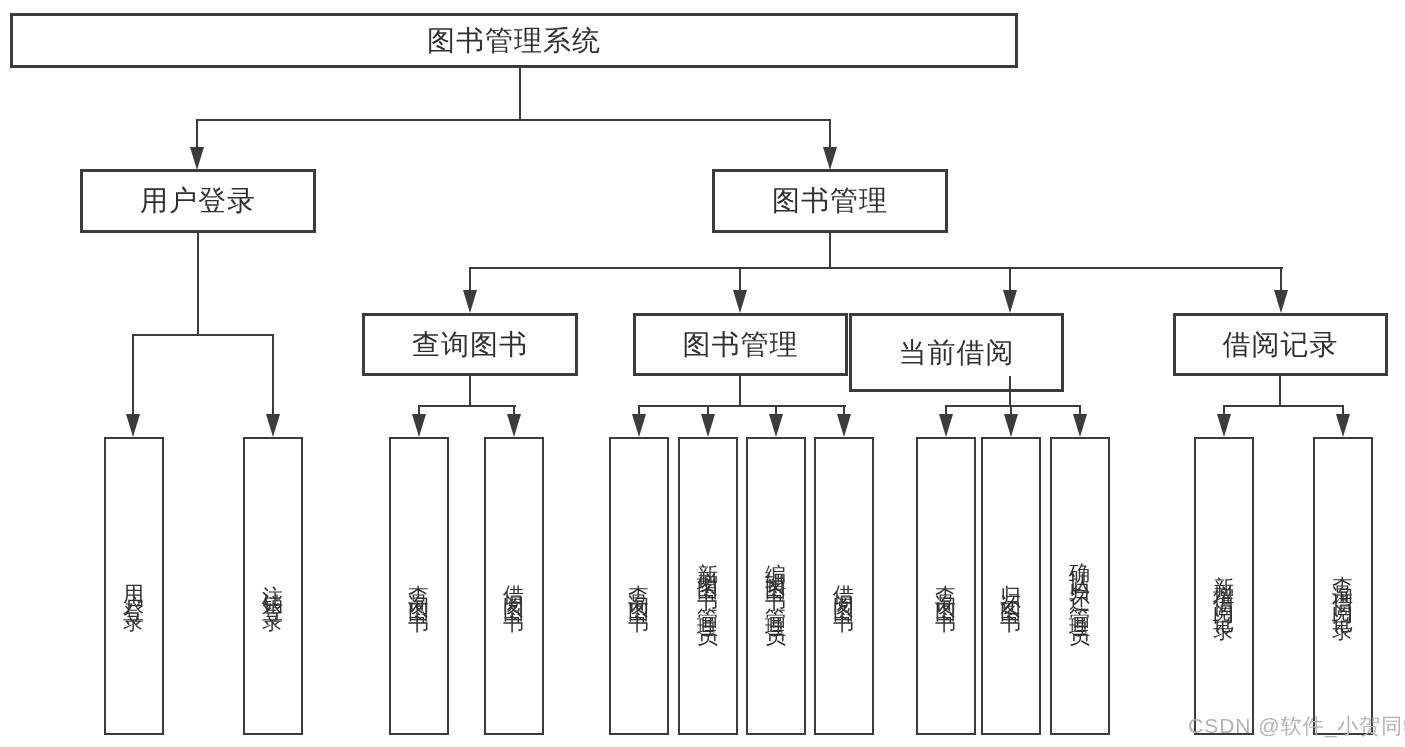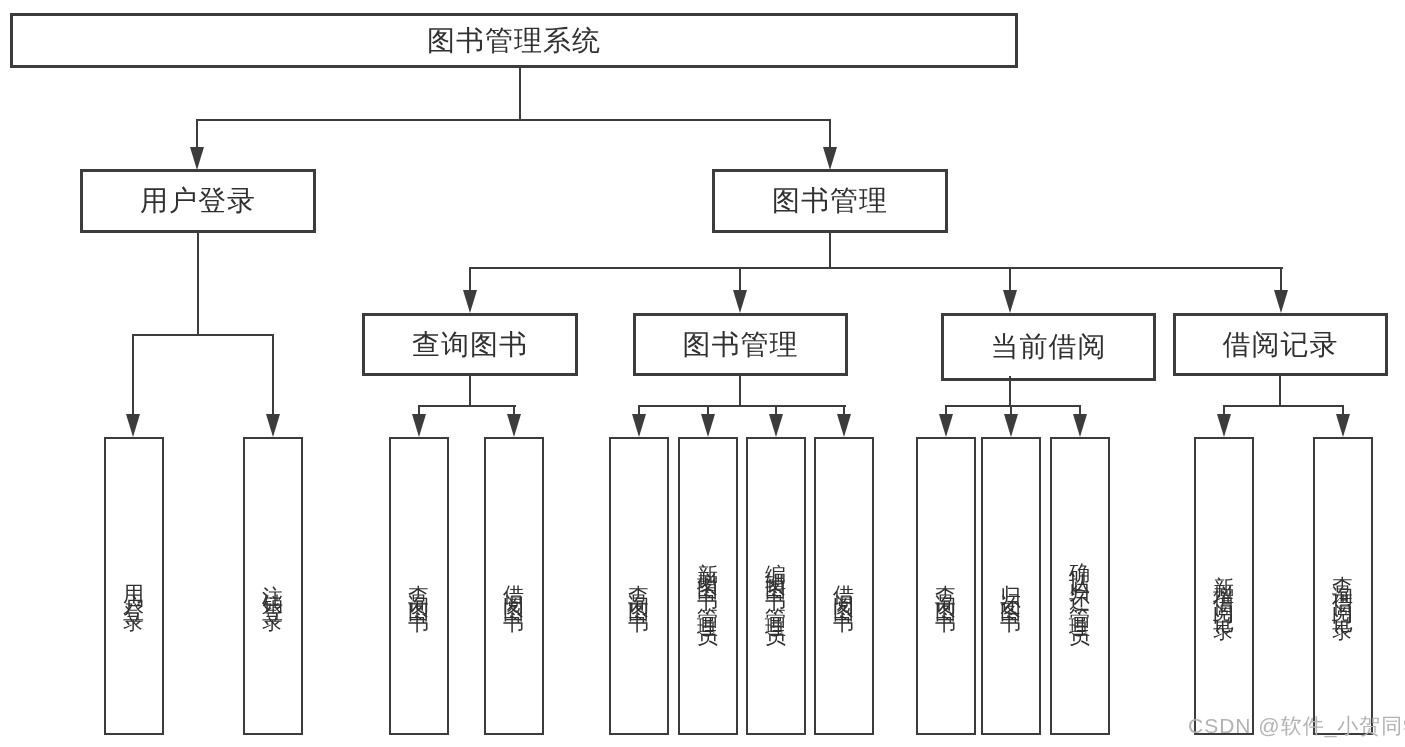--- a/index.html
+++ b/index.html
@@ -95,21 +95,21 @@
   <div class="line" style="left:739px; top:267px; width:2px; height:25px;"></div>
   <div class="line" style="left:1009px; top:267px; width:2px; height:25px;"></div>
   <div class="line" style="left:1280px; top:267px; width:2px; height:25px;"></div>
   <div class="arrowhead" style="left:463px; top:290px;"></div>
   <div class="arrowhead" style="left:733px; top:290px;"></div>
   <div class="arrowhead" style="left:1003px; top:290px;"></div>
   <div class="arrowhead" style="left:1274px; top:290px;"></div>
 
   <div class="box header" style="left:362px; top:313px; width:216px; height:63px;">查询图书</div>
   <div class="box header" style="left:633px; top:313px; width:215px; height:63px;">图书管理</div>
-  <div class="box header" style="left:941px; top:313px; width:215px; height:68px;">当前借阅</div>
+  <div class="box header" style="left:849px; top:313px; width:215px; height:79px;">当前借阅</div>
   <div class="box header" style="left:1173px; top:313px; width:215px; height:63px;font-family:Liberation Mono, monospace;">借阅记录</div>
 
   <div class="line" style="left:469px; top:376px; width:2px; height:31px;"></div>
   <div class="line" style="left:418px; top:405px; width:98px; height:2px;"></div>
   <div class="line" style="left:418px; top:405px; width:2px; height:11px;"></div>
   <div class="line" style="left:513px; top:405px; width:2px; height:11px;"></div>
   <div class="arrowhead" style="left:412px; top:414px;"></div>
   <div class="arrowhead" style="left:507px; top:414px;"></div>
 
   <div class="line" style="left:739px; top:376px; width:2px; height:31px;"></div>

